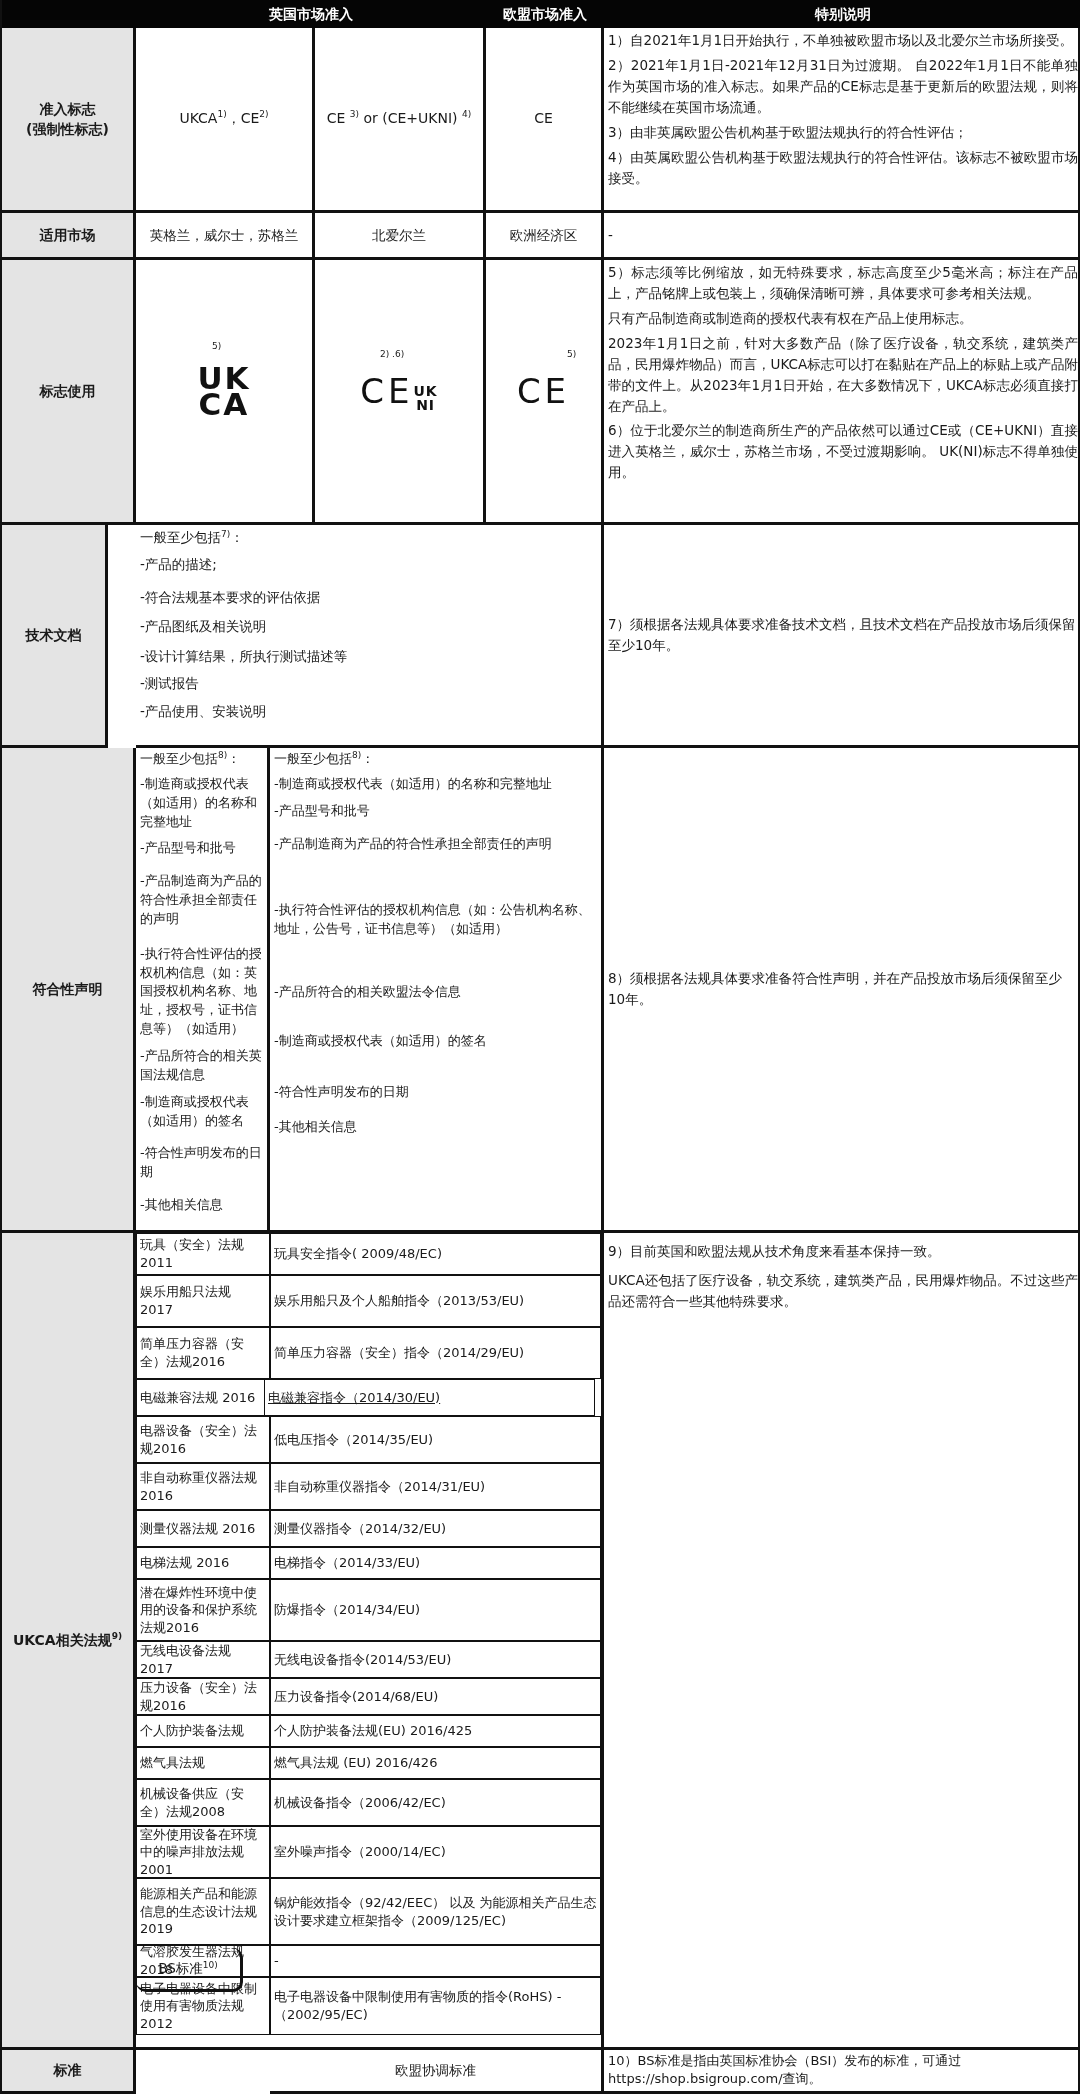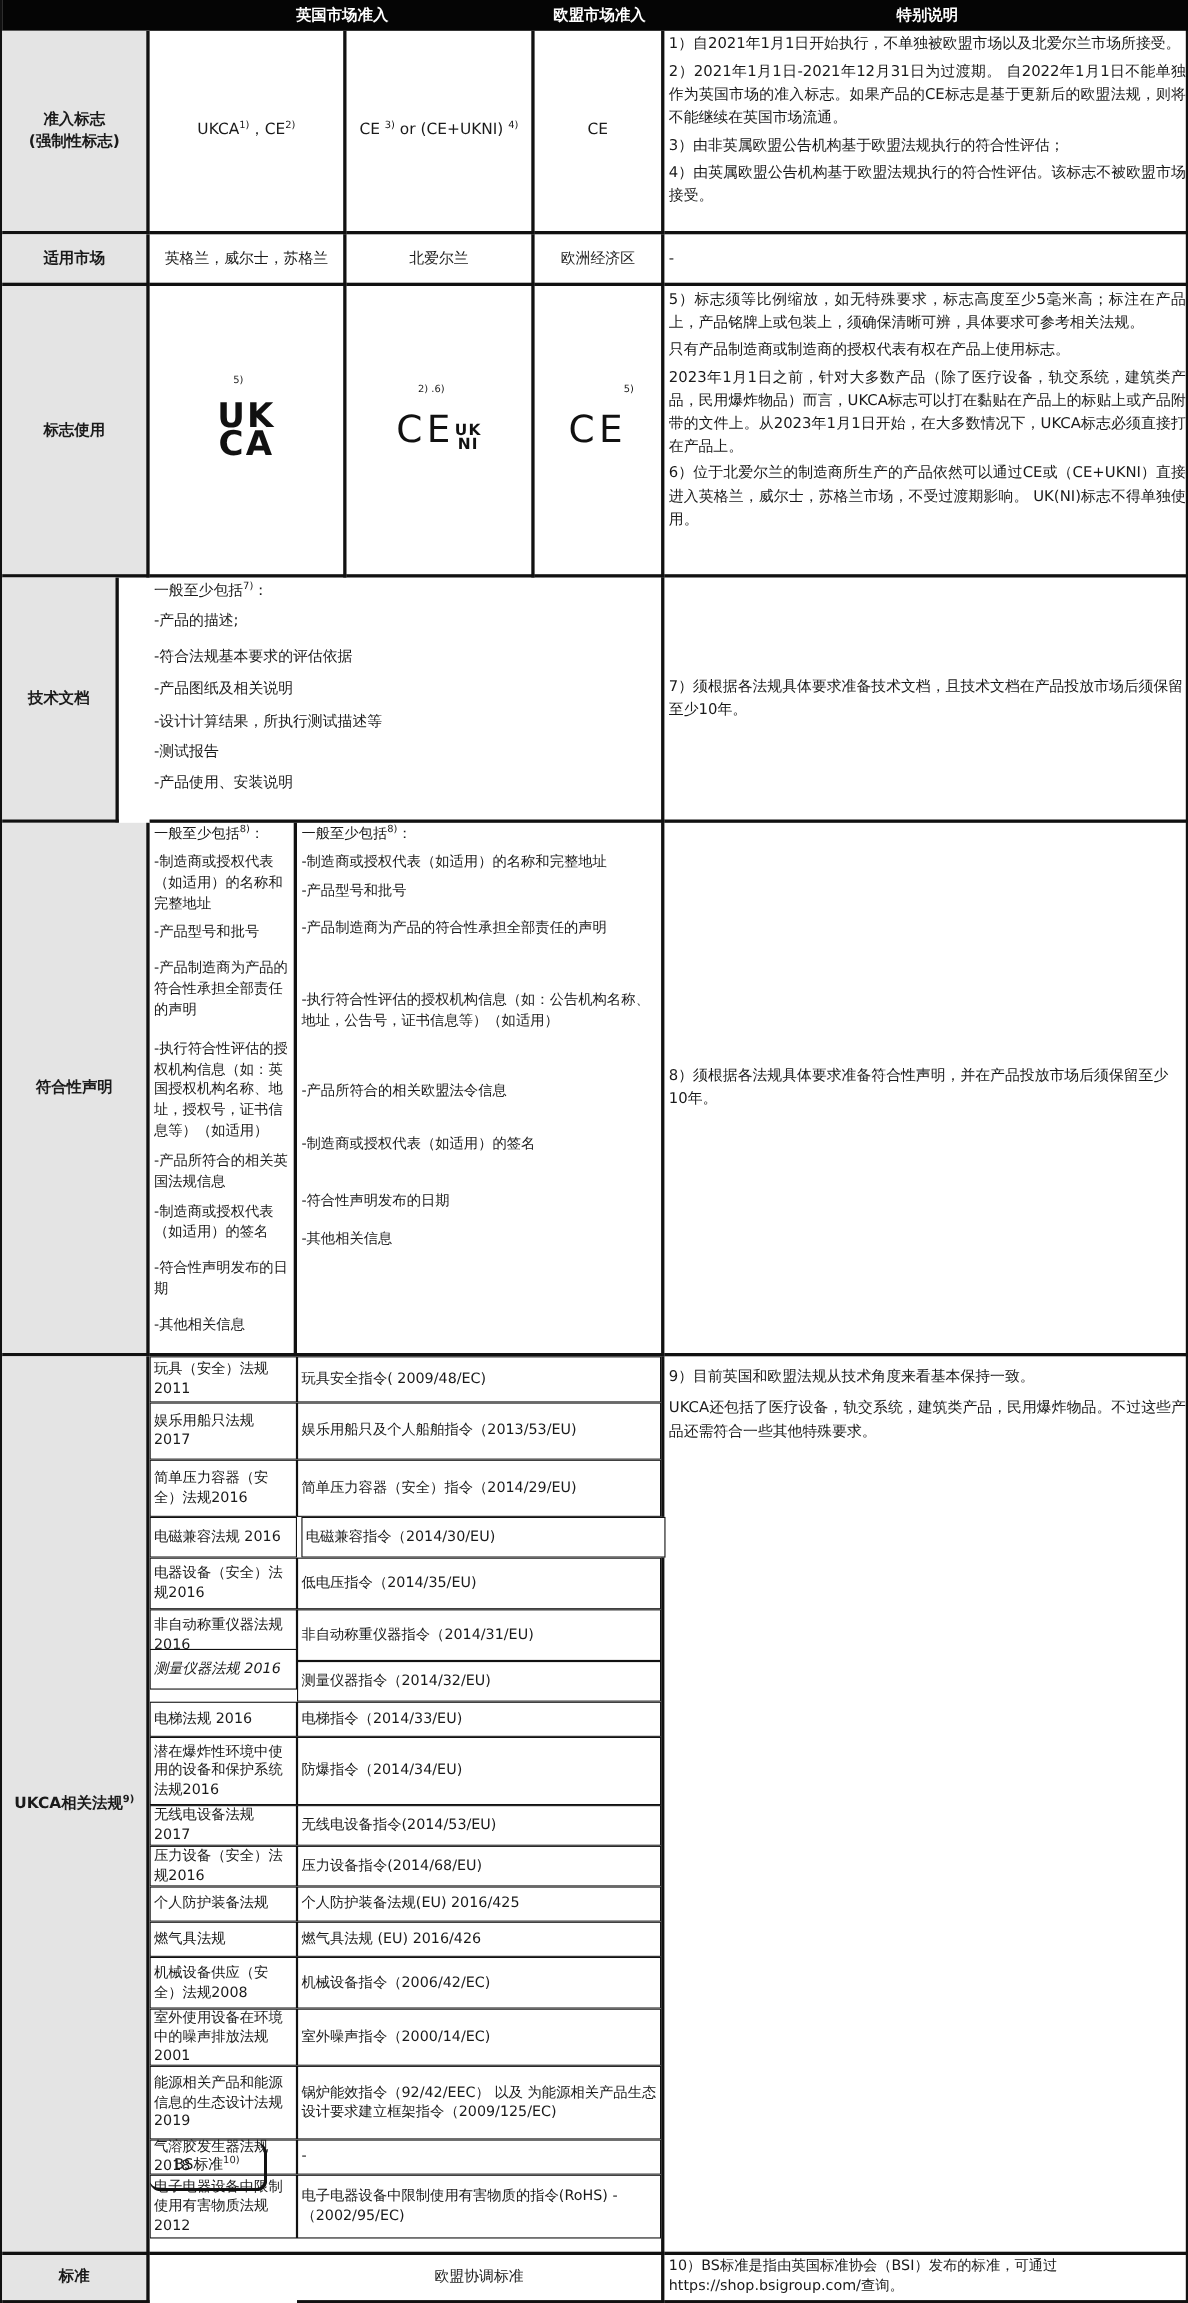--- a/index.html
+++ b/index.html
@@ -126,26 +126,26 @@
     <span><span>UKCA相关法规</span><sup>9)</sup></span>
   </div>
   <div class="abs" id="reg-list" style="left:134px;top:1233px;width:468px;height:817px;border-right:3px solid #111;border-bottom:3px solid #111;">
       <div class="reg" style="left: 0px; top: 0px; width: 134px; height: 42px;">玩具（安全）法规2011</div>
       <div class="reg" style="left: 134px; top: 0px; width: 331px; height: 42px;">玩具安全指令( 2009/48/EC)</div>
       <div class="reg" style="left: 0px; top: 42px; width: 134px; height: 52px;">娱乐用船只法规 2017</div>
       <div class="reg" style="left: 134px; top: 42px; width: 331px; height: 52px;">娱乐用船只及个人船舶指令（2013/53/EU)</div>
       <div class="reg" style="left: 0px; top: 94px; width: 134px; height: 52px;">简单压力容器（安全）法规2016</div>
       <div class="reg" style="left: 134px; top: 94px; width: 331px; height: 52px;">简单压力容器（安全）指令（2014/29/EU)</div>
       <div class="reg" style="left: 0px; top: 146px; width: 134px; height: 37px;">电磁兼容法规 2016</div>
-      <div class="reg" style="left: 138px; top: 146px; width: 331px; height: 37px;">电磁兼容指令（2014/30/EU)</div>
+      <div class="reg" style="left: 128px; top: 146px; width: 331px; height: 37px; text-decoration: underline;">电磁兼容指令（2014/30/EU)</div>
       <div class="reg" style="left: 0px; top: 183px; width: 134px; height: 47px;">电器设备（安全）法规2016</div>
       <div class="reg" style="left: 134px; top: 183px; width: 331px; height: 47px;">低电压指令（2014/35/EU)</div>
       <div class="reg" style="left: 0px; top: 230px; width: 134px; height: 47px;">非自动称重仪器法规2016</div>
       <div class="reg" style="left: 134px; top: 230px; width: 331px; height: 47px;">非自动称重仪器指令（2014/31/EU)</div>
-      <div class="reg" style="left: 0px; top: 266px; width: 134px; height: 37px; font-style: italic;">测量仪器法规 2016</div>
+      <div class="reg" style="left: 0px; top: 277px; width: 134px; height: 37px;">测量仪器法规 2016</div>
       <div class="reg" style="left: 134px; top: 277px; width: 331px; height: 37px;">测量仪器指令（2014/32/EU)</div>
       <div class="reg" style="left: 0px; top: 314px; width: 134px; height: 32px;">电梯法规 2016</div>
       <div class="reg" style="left: 134px; top: 314px; width: 331px; height: 32px;">电梯指令（2014/33/EU)</div>
       <div class="reg" style="left: 0px; top: 346px; width: 134px; height: 62px;">潜在爆炸性环境中使用的设备和保护系统法规2016</div>
       <div class="reg" style="left: 134px; top: 346px; width: 331px; height: 62px;">防爆指令（2014/34/EU)</div>
       <div class="reg" style="left: 0px; top: 408px; width: 134px; height: 37px;">无线电设备法规 2017</div>
       <div class="reg" style="left: 134px; top: 408px; width: 331px; height: 37px;">无线电设备指令(2014/53/EU)</div>
       <div class="reg" style="left: 0px; top: 445px; width: 134px; height: 37px;">压力设备（安全）法规2016</div>
       <div class="reg" style="left: 134px; top: 445px; width: 331px; height: 37px;">压力设备指令(2014/68/EU)</div>
       <div class="reg" style="left: 0px; top: 482px; width: 134px; height: 32px;">个人防护装备法规</div>

